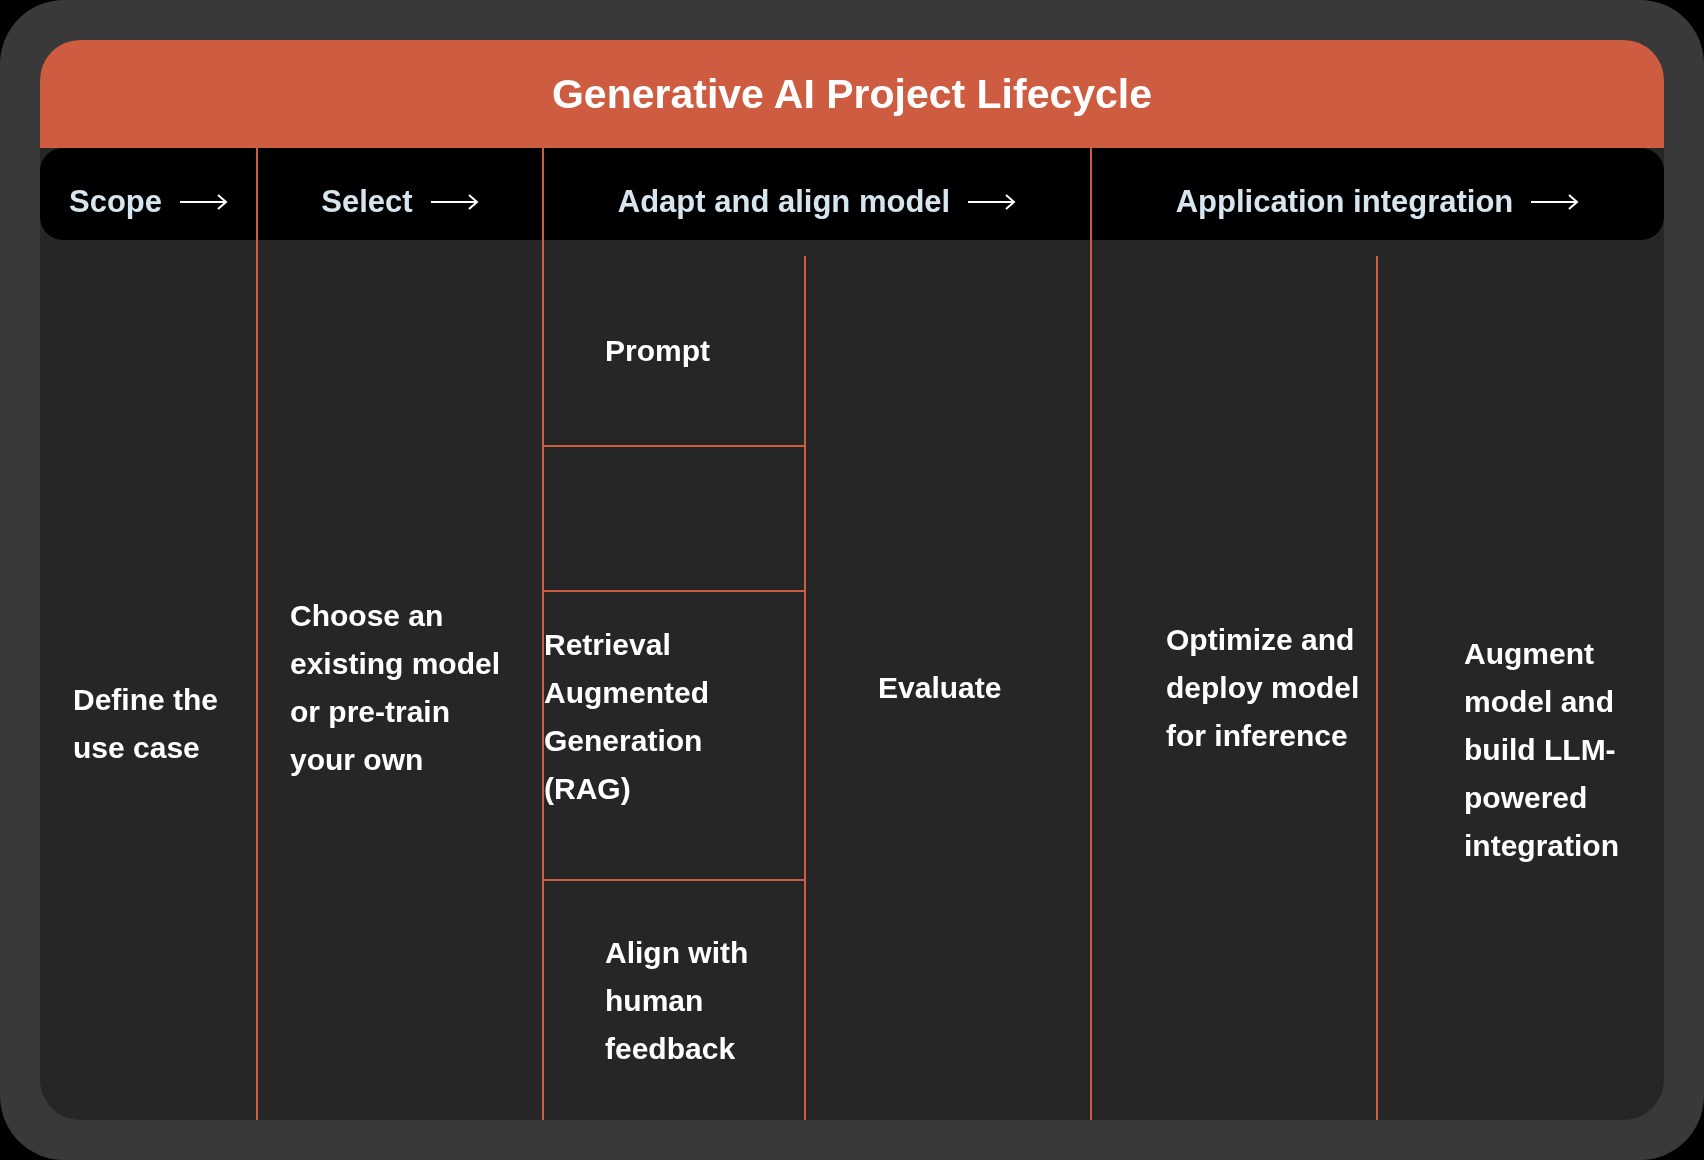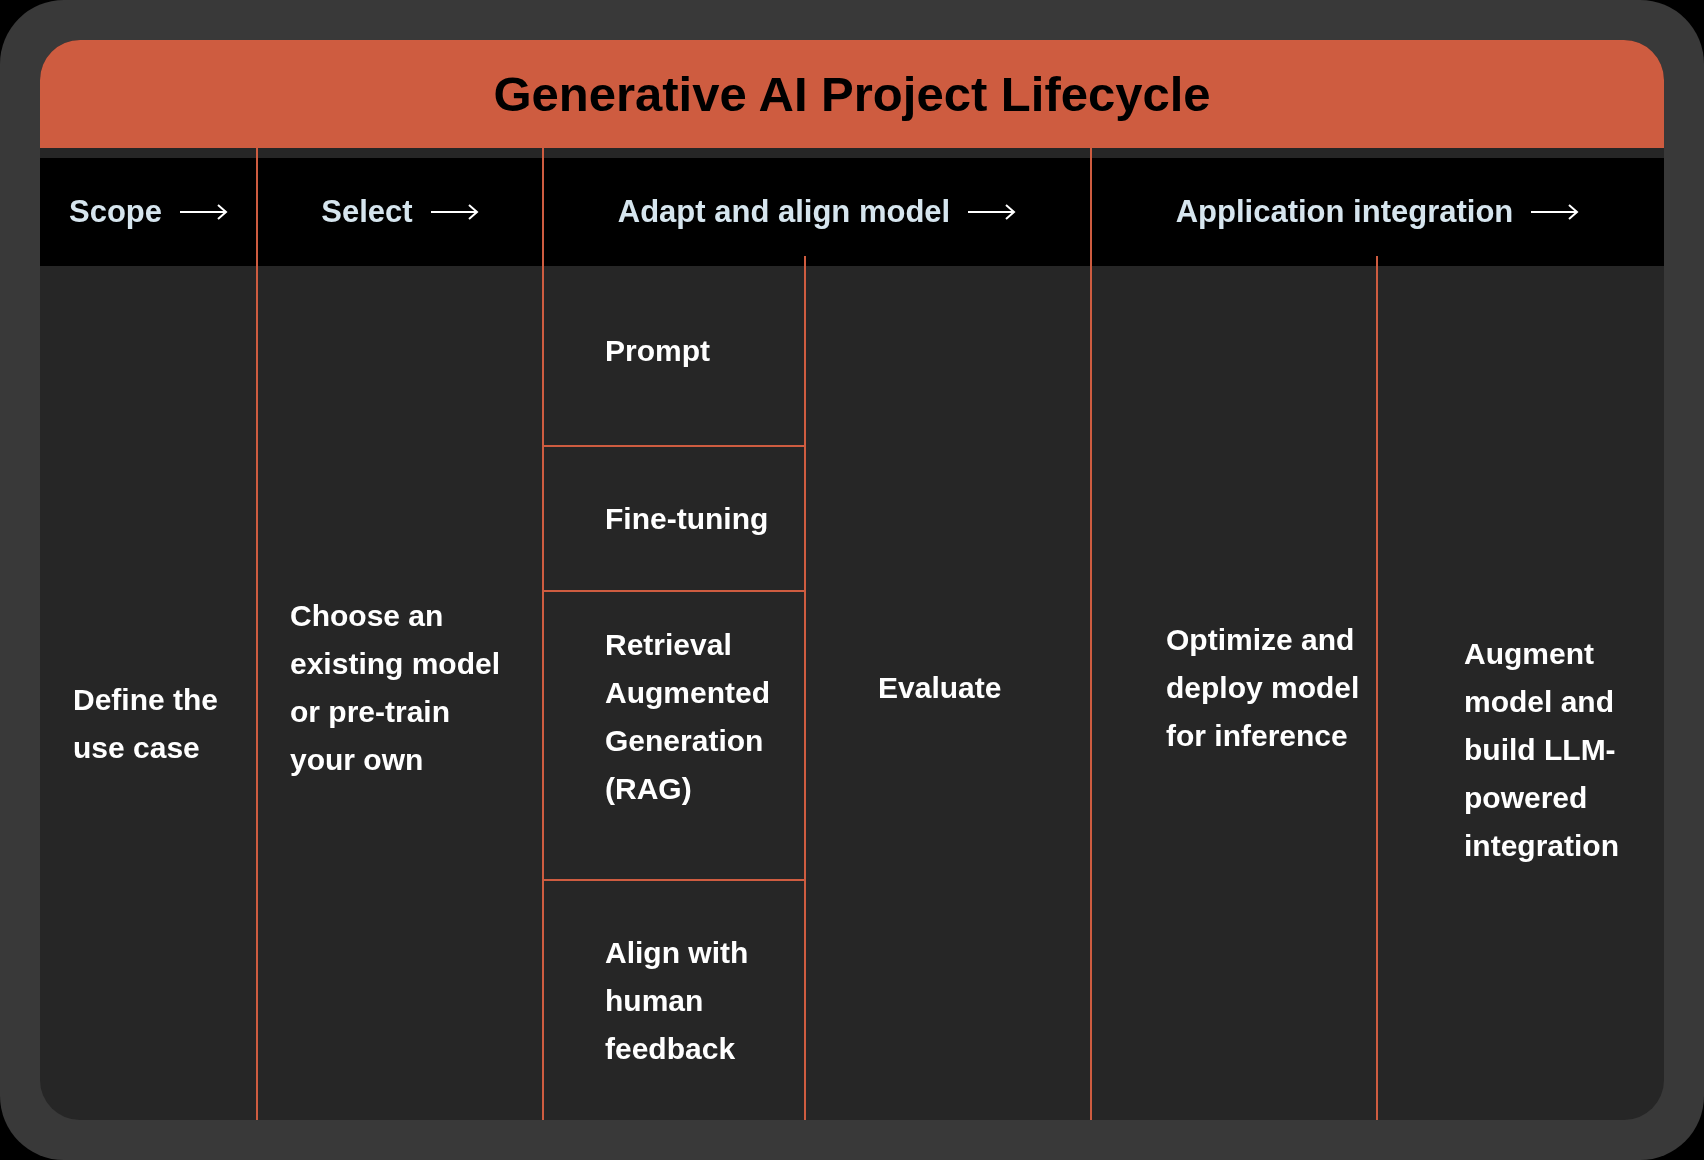--- a/index.html
+++ b/index.html
@@ -4,22 +4,22 @@
 <style>
   html, body { margin: 0; padding: 0; background: #000; }
   body { width: 1704px; height: 1160px; position: relative; overflow: hidden;
          font-family: "Liberation Sans", "DejaVu Sans", sans-serif; }
   .frame { position: absolute; left: 0; top: 0; width: 1704px; height: 1160px;
            background: #393939; border-radius: 64px; }
   .card { position: absolute; left: 40px; top: 40px; width: 1624px; height: 1080px;
           background: #262626; border-radius: 40px; overflow: hidden; }
   .title-band { position: absolute; left: 0; top: 0; width: 1624px; height: 108px;
                 background: #CE5C40; display: flex; align-items: center; justify-content: center; }
-  .title { color: #000000; font-size: 49px; font-weight: bold; letter-spacing: 0px; }
-  .phase-row { position: absolute; left: 0; top: 118px; width: 1624px; height: 108px; background: #000; }
+  .title { color: #ffffff; font-size: 41px; font-weight: bold; letter-spacing: 0px; }
+  .phase-row { position: absolute; left: 0; top: 108px; width: 1624px; height: 92px; background: #000; border-radius: 23px; }
   .phase { position: absolute; top: 0; height: 108px; display: flex; align-items: center; justify-content: center;
            color: #D6E5EE; font-size: 31px; font-weight: bold; }
   .phase .arrow { color: #fff; font-weight: normal; margin-left: 18px; font-size: 34px; letter-spacing: -2px;
                   display: inline-block; width: 48px; height: 20px; position: relative; }
   .phase .arrow svg { position: absolute; left: 0; top: 0; }
   .vline { position: absolute; width: 2px; background: #CE5C40; }
   .hline { position: absolute; height: 2px; background: #CE5C40; }
   .cell { position: absolute; display: flex; align-items: center; color: #fff;
           font-size: 30px; font-weight: bold; line-height: 48px; box-sizing: border-box; }
   .cell span { display: block; }
@@ -97,26 +97,21 @@
         <span>or pre-train</span>
         <span>your own</span>
       </div>
     </div>
 
     <div class="cell" style="left:504px;top:216px;width:294px;height:189px;padding-left:61px;">
       <div>
         <span>Prompt</span>
       </div>
     </div>
-    <div class="cell" style="left:504px;top:407px;width:260px;height:143px;padding-left:61px;">
-      <div>
-        <span>Fine-tuning</span>
-      </div>
-    </div>
-    <div class="cell" style="left:504px;top:552px;width:260px;height:250px;padding-left:61px;">
+    <div class="cell" style="left:504px;top:552px;width:260px;height:250px;">
       <div>
         <span>Retrieval</span>
         <span>Augmented</span>
         <span>Generation</span>
         <span>(RAG)</span>
       </div>
     </div>
     <div class="cell" style="left:504px;top:841px;width:260px;height:239px;padding-left:61px;">
       <div>
         <span>Align with</span>

